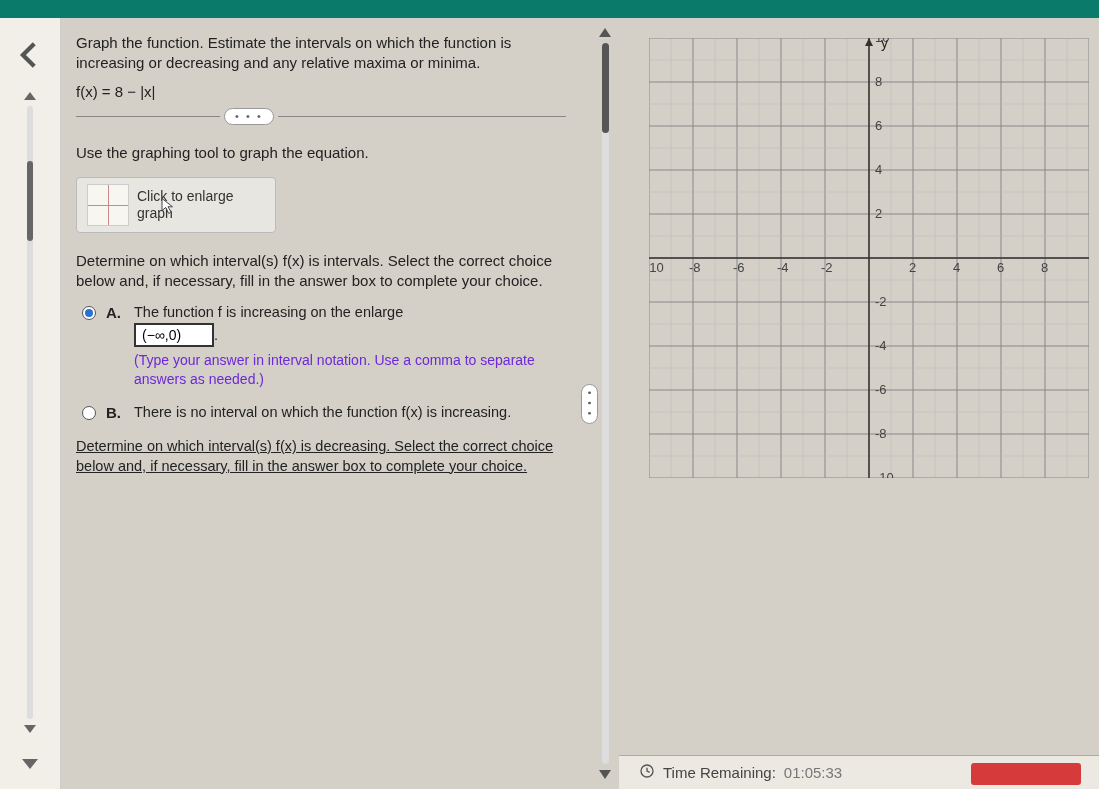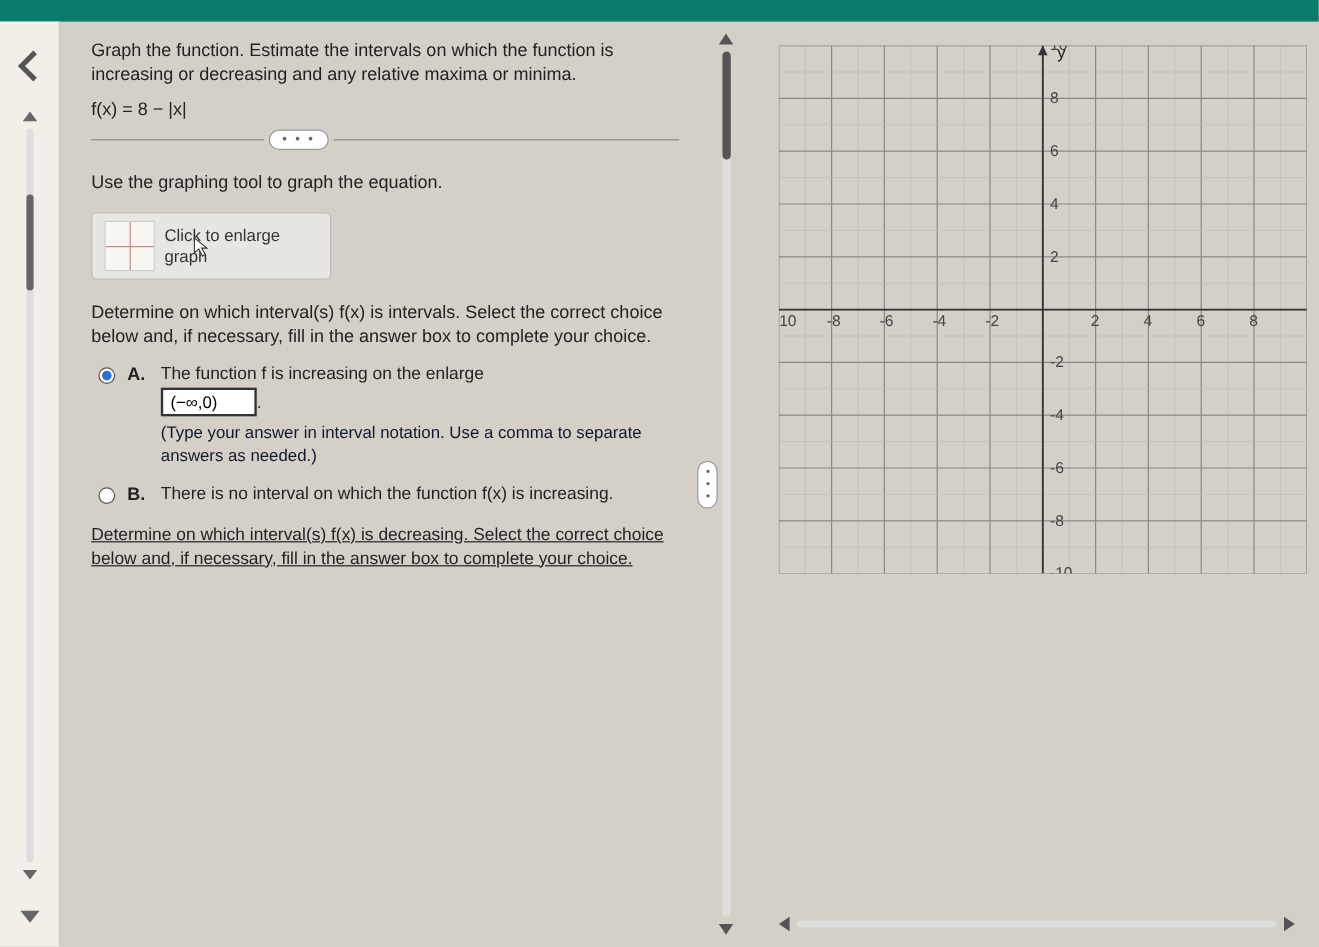--- a/index.html
+++ b/index.html
@@ -46,21 +46,21 @@
     width: 0; height: 0;
     border-left: 6px solid transparent;
     border-right: 6px solid transparent;
     position: absolute;
     left: -3px;
   }
   .scroll-arrow-up::before { border-bottom: 8px solid #666; top: -14px; }
   .scroll-arrow-down::before { border-top: 8px solid #666; bottom: -14px; }
   .down-caret { width:0;height:0;border-left:8px solid transparent;border-right:8px solid transparent;border-top:10px solid #666; margin-bottom:20px;}
 
-  .main { display: flex; flex: 1; position: relative; padding-left: 11px; }
+  .main { display: flex; flex: 1; position: relative; }
   .left-panel {
     width: 530px;
     padding: 15px 25px 15px 15px;
     font-size: 15px;
     color: #222;
     line-height: 1.35;
     position: relative;
   }
   .question-block { margin-bottom: 8px; }
   .formula { margin: 8px 0 6px 0; font-size:15px; }
@@ -99,21 +99,21 @@
   .radio.selected::after{
     content:""; position:absolute; width:8px; height:8px; background:#2a6fd6;
     border-radius:50%; top:1.5px; left:1.5px;
   }
   .choice-letter { font-weight:bold; min-width:18px; }
   .choice-body { flex:1; font-size:14.5px; }
   .answer-input {
     border:2px solid #333; padding:2px 6px; font-size:14px;
     width:80px; font-family:inherit; background:#fff;
   }
-  .hint { font-size:14px; color:#0f172a; margin-top:4px; display:block;}
+  .hint { font-size:14px; color:#6d28d9; margin-top:4px; display:block;}
   .prompt2 { margin-top:6px; font-size:14.5px;text-decoration:underline; }
 
   .vscroll {
     width:28px; display:flex; flex-direction:column; align-items:center;
     padding:10px 0; position:relative;
   }
   .vscroll .tri-up,.vscroll .tri-down{
     width:0;height:0;border-left:6px solid transparent;border-right:6px solid transparent;
   }
   .vscroll .tri-up{ border-bottom:9px solid #555; margin-bottom:6px;}
@@ -305,16 +305,27 @@
             <text x="226" y="48" class="tick-label">8</text>
             <text x="226" y="4" class="tick-label">10</text>
             <text x="232" y="10" class="axis-label-y">y</text>
           </svg>
       </div>
       <div class="hscroll">
         <div class="tri-l"></div>
         <div class="track"></div>
         <div class="tri-r"></div>
       </div>
+      <div class="footer">
+        <span class="clock-icon">
+          <svg viewBox="0 0 24 24">
+              <circle cx="12" cy="12" r="9"></circle>
+              <polyline points="12 7 12 12 16 14"></polyline>
+            </svg>
+        </span>
+        <span>Time Remaining:</span>
+        <span class="time-val">01:05:33</span>
+        <div class="red-btn"></div>
+      </div>
     </div>
 
   </div>
 </div>
 
 </body></html>

